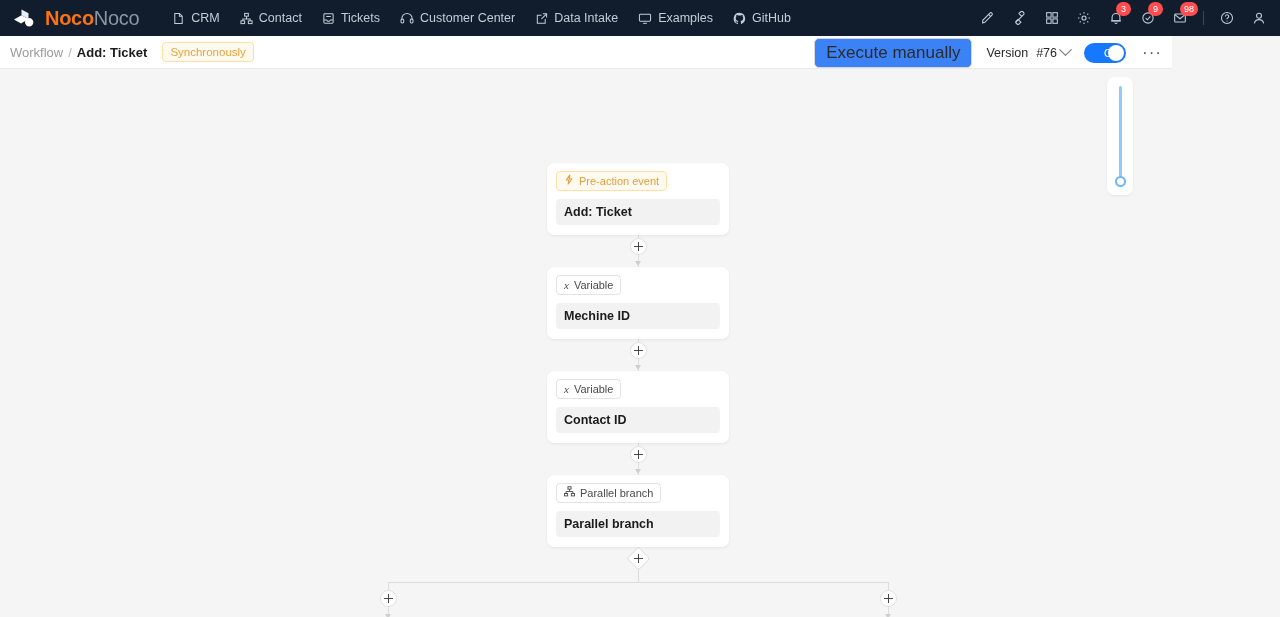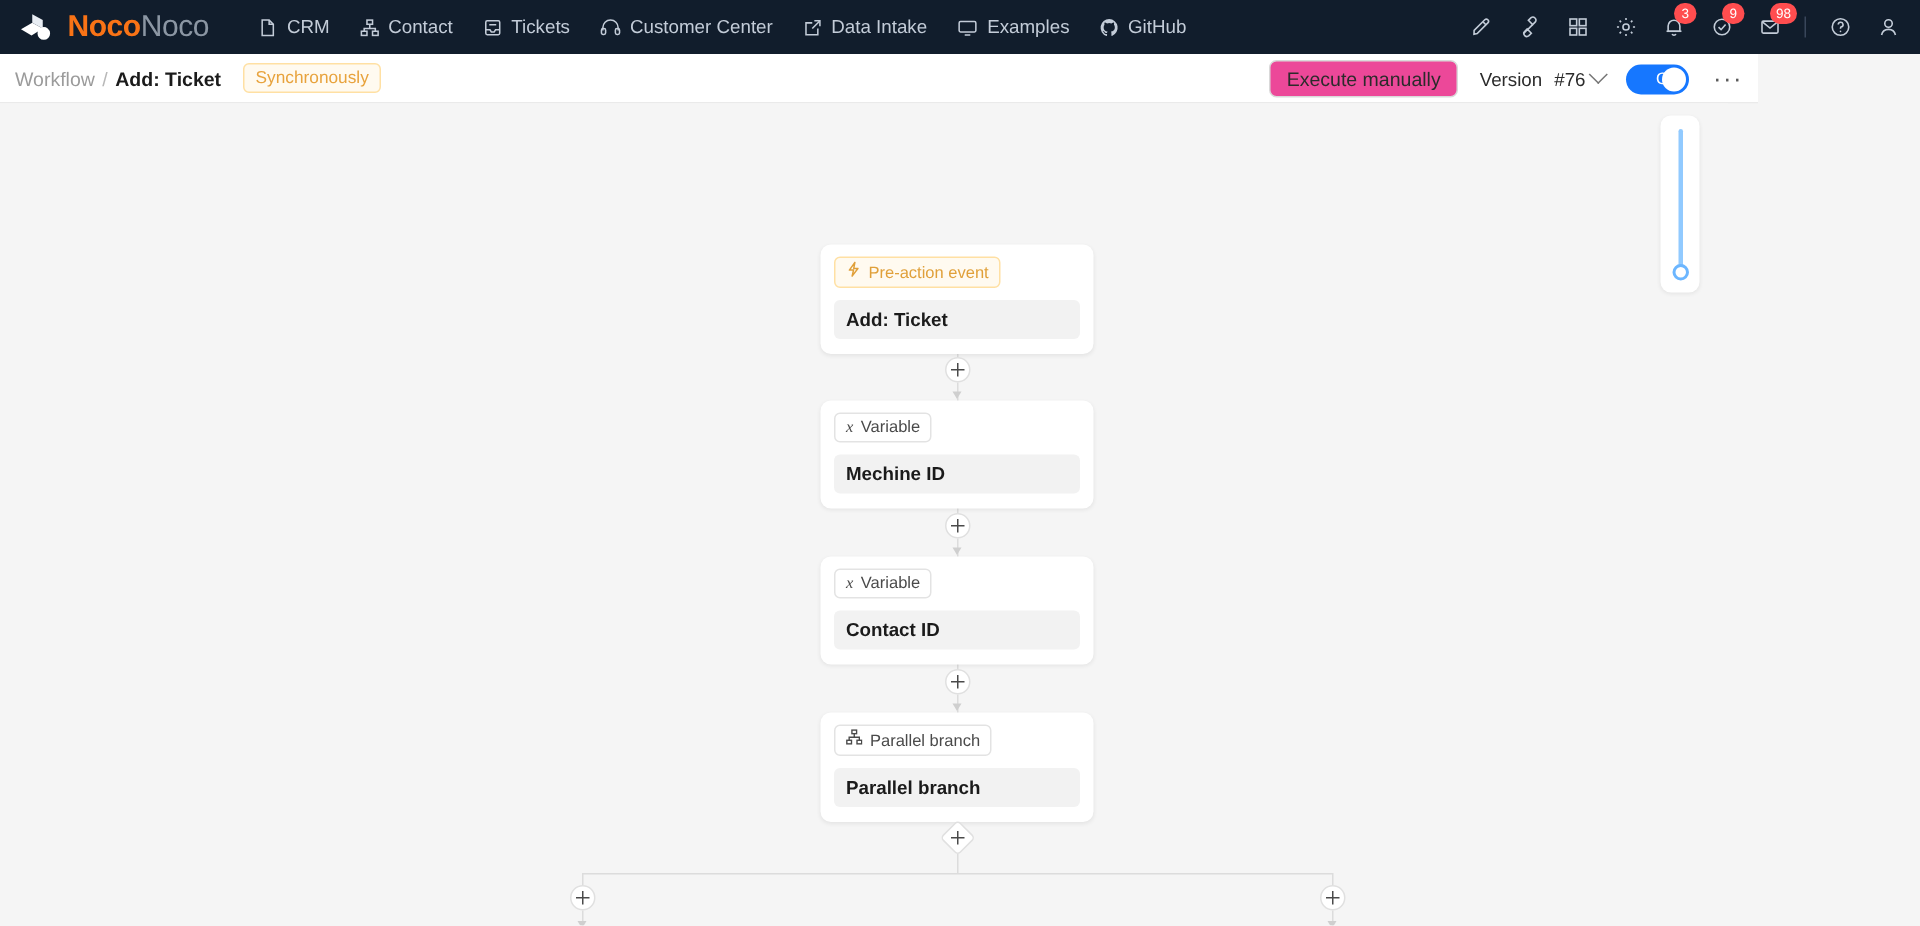--- a/index.html
+++ b/index.html
@@ -65,22 +65,22 @@
   .tag-sync {
     margin-left: 10px;
     border: 1px solid #ffe0a3; background: #fffaf0; color: #e8a33d;
     font-size: 11.5px; padding: 2px 7px; border-radius: 4px; line-height: 14px;
   }
   .sub-right {
     position: absolute; right: 8px; top: 0; height: 33px;
     display: flex; align-items: center; gap: 14px;
   }
   .btn-exec {
-    border: 1px solid #d9d9d9; background: #ec4899; color: #2b2b2b;
-    font-size: 13px; padding: 4px 11px; border-radius: 5px; cursor: pointer;
+    border: 1px solid #d9d9d9; background: #3b82f6; color: #2b2b2b;
+    font-size: 17px; padding: 4px 11px; border-radius: 5px; cursor: pointer;
     font-family: "Liberation Sans", sans-serif;
   }
   .version-wrap { display: flex; align-items: flex-start; gap: 8px; font-size: 12.5px; color: #2b2b2b; }
   .version-sel { display: flex; align-items: center; gap: 4px; cursor: pointer; }
   .chev { width: 9px; height: 9px; border-right: 1.3px solid #757575; border-bottom: 1.3px solid #757575;
           transform: rotate(45deg) translate(-2px,-2px); }
   .toggle {
     width: 42px; height: 20px; border-radius: 10px; background: #1677ff;
     position: relative; cursor: pointer; display: flex; align-items: center;
   }

